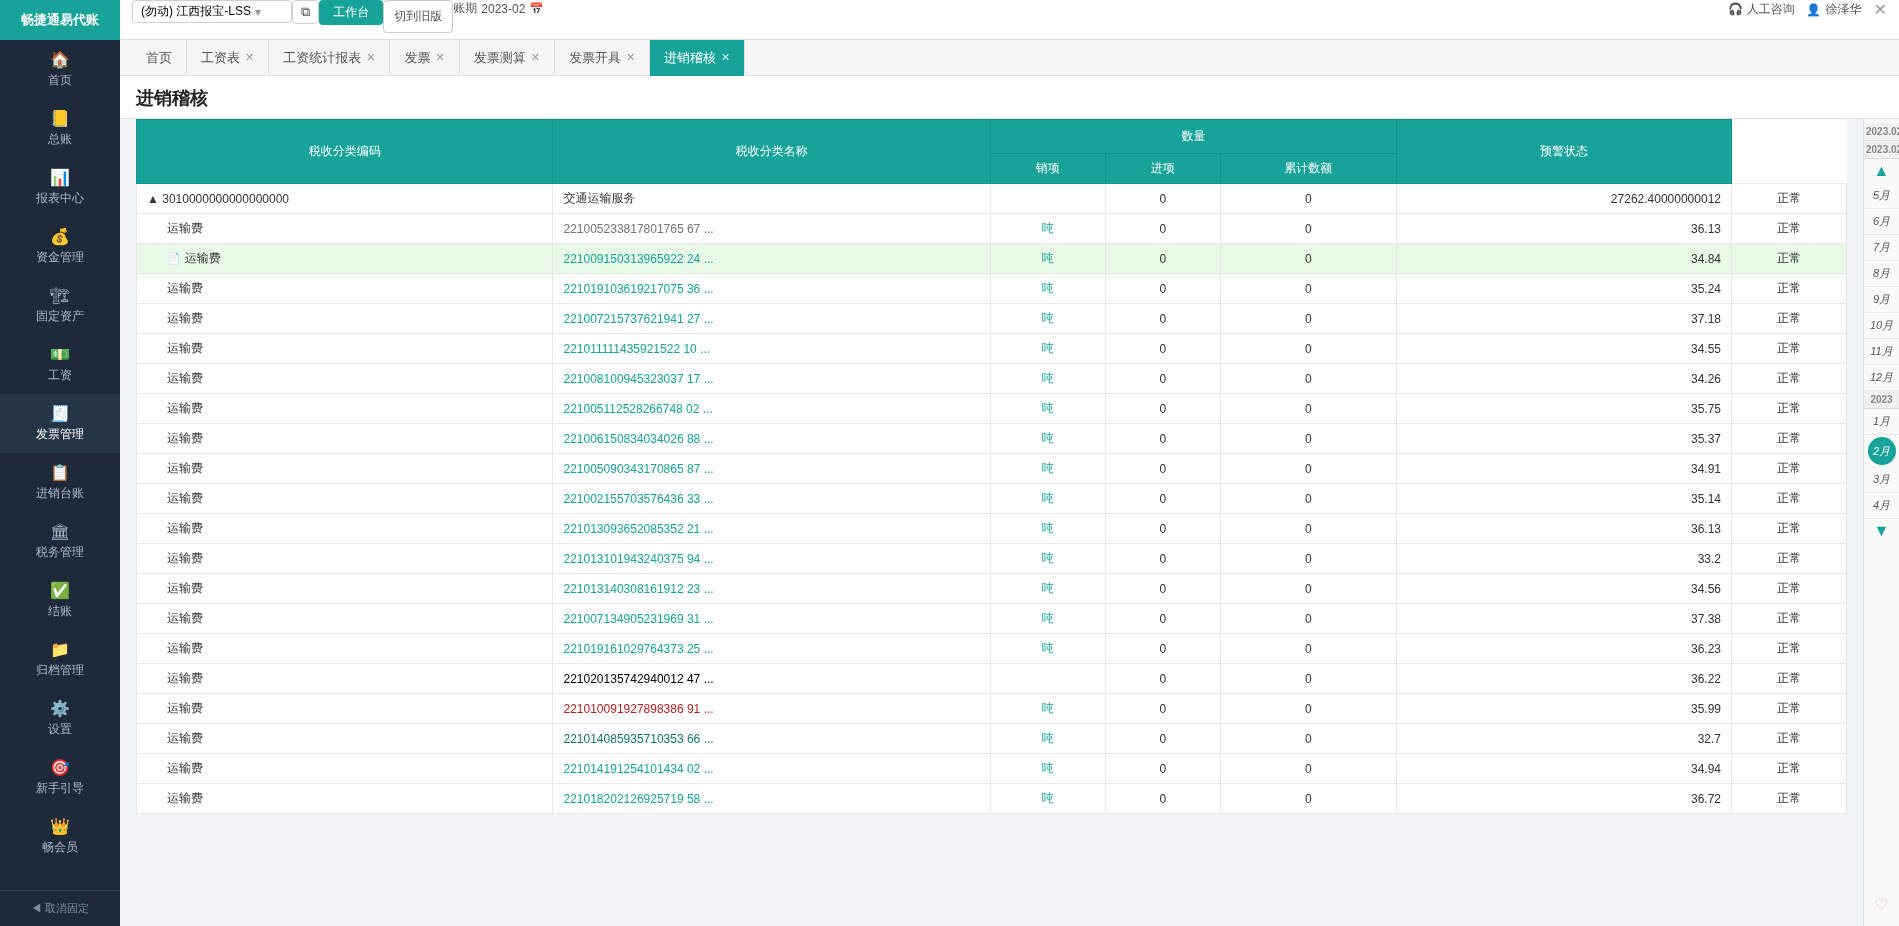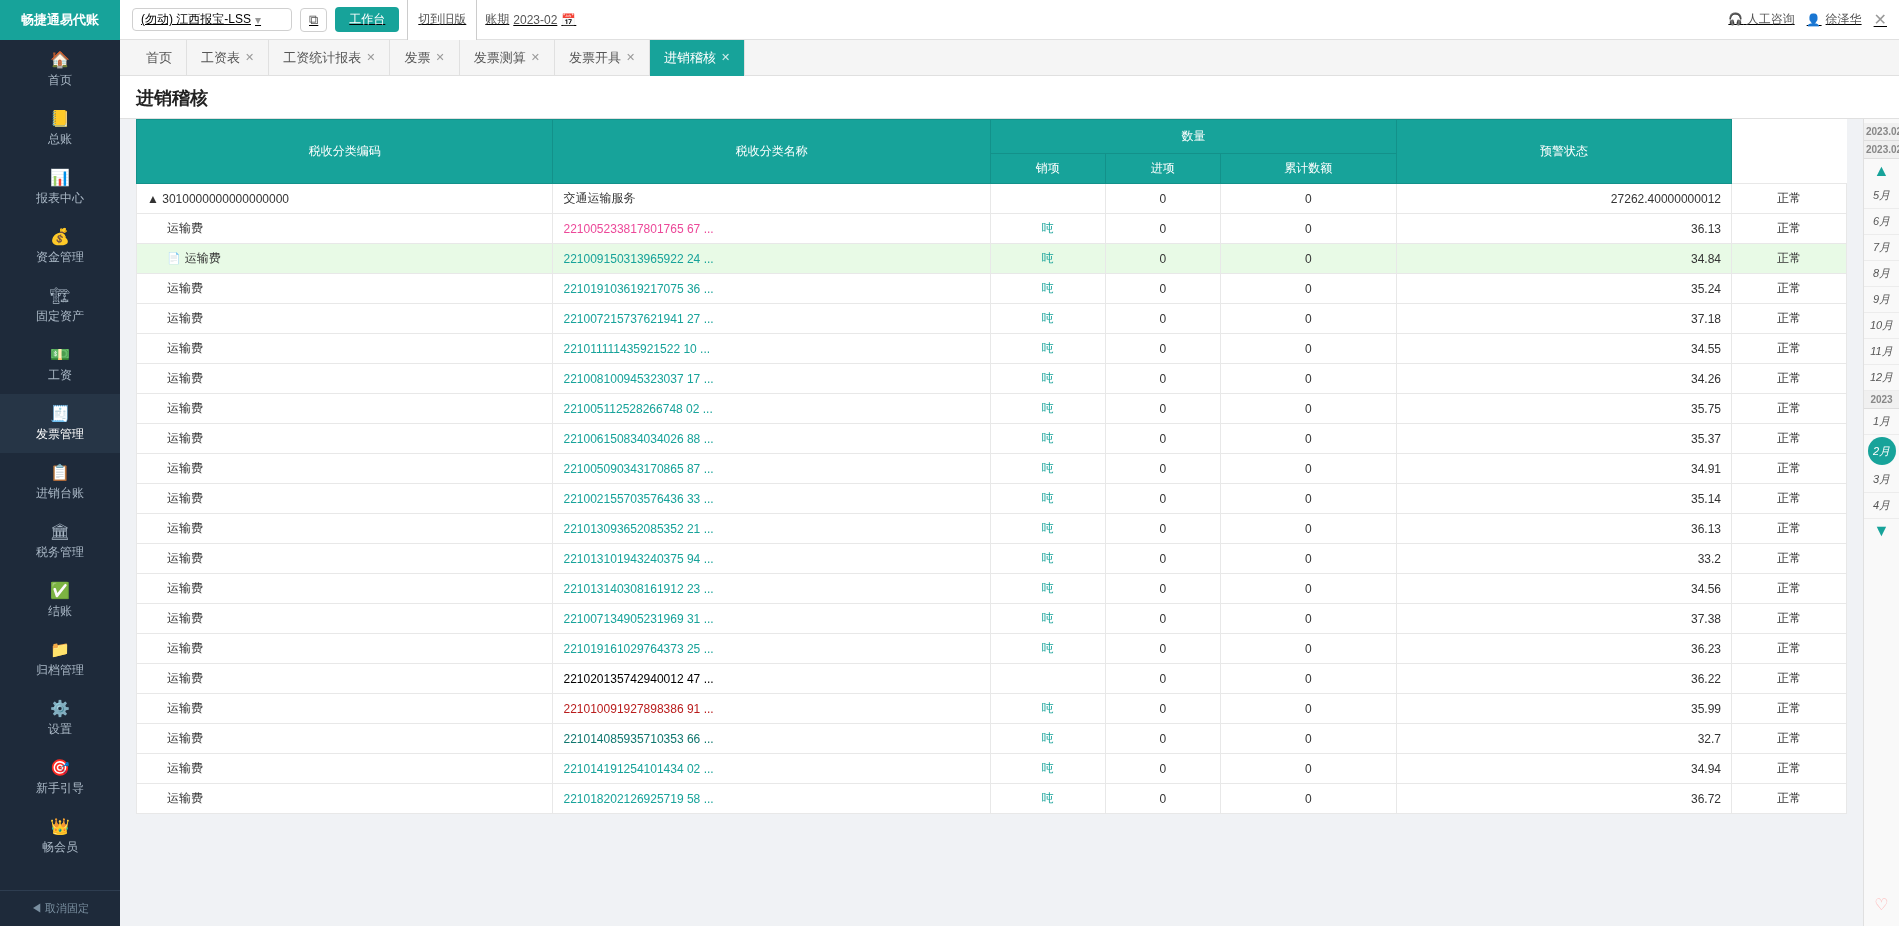--- a/index.html
+++ b/index.html
@@ -57,25 +57,24 @@
       height: 100%;
       overflow: hidden;
     }
 
     
     .top-bar {
       background: #fff;
       border-bottom: 1px solid #e0e0e0;
       height: 40px;
       display: flex;
-      align-items: center;
+      align-items: flex-start;
       padding: 0 12px;
-      gap: 8px;
+      gap: 0;
       flex-shrink: 0;
-      text-decoration: underline;
     }
     .company-select {
       display: flex;
       align-items: center;
       gap: 4px;
       border: 1px solid #d0d0d0;
       border-radius: 4px;
       padding: 2px 8px;
       font-size: 12px;
       cursor: pointer;
@@ -96,21 +95,21 @@
       color: white;
       border: none;
       padding: 4px 14px;
       border-radius: 4px;
       cursor: pointer;
       font-size: 12px;
     }
     .btn-switch {
       background: #fff;
       border: 1px solid #ccc;
-      padding: 20px 10px;
+      padding: 7px 10px;
       border-radius: 4px;
       cursor: pointer;
       font-size: 12px;
       color: #555;
     }
     .period-label {
       font-size: 12px;
       color: #555;
       display: flex;
       align-items: center;
@@ -506,21 +505,21 @@
                 <td style="padding-left: 10px;">▲ 3010000000000000000</td>
                 <td>交通运输服务</td>
                 <td class="center" style="color: rgb(23, 163, 154);"></td>
                 <td class="center">0</td>
                 <td class="center">0</td>
                 <td class="right">27262.40000000012</td>
                 <td class="center">正常</td>
               </tr>
               <tr>
                 <td style="padding-left: 30px;">运输费</td>
-                <td style="color: #ec4899;">221005233817801765 67 ...</td>
+                <td style="color: #737373;">221005233817801765 67 ...</td>
                 <td class="center" style="color: rgb(23, 163, 154);">吨</td>
                 <td class="center">0</td>
                 <td class="center">0</td>
                 <td class="right">36.13</td>
                 <td class="center">正常</td>
               </tr>
               <tr class="highlight">
                 <td style="padding-left: 30px;"><span style="color:#999; margin-right:4px; font-size:11px;">📄</span>运输费</td>
                 <td style="color: rgb(23, 163, 154); margin-top: 43px;">221009150313965922 24 ...</td>
                 <td class="center" style="color: rgb(23, 163, 154);">吨</td>

